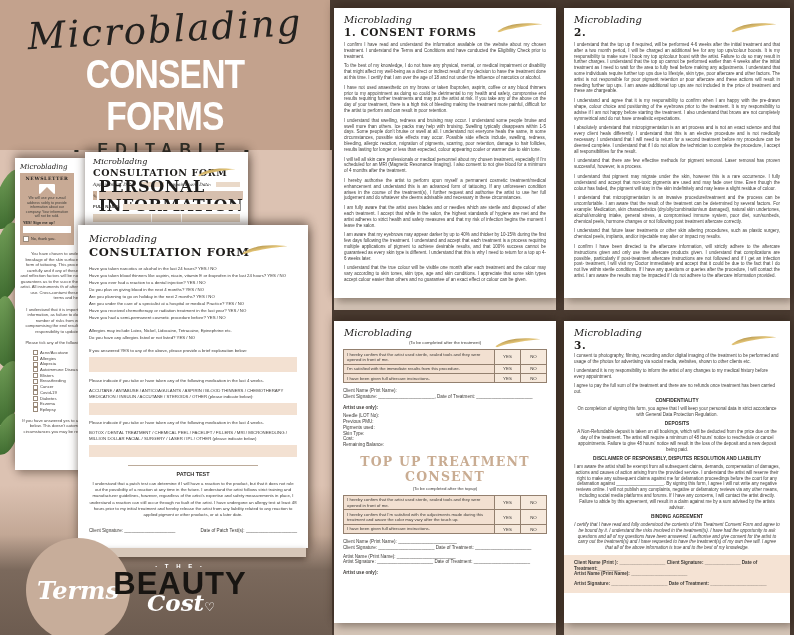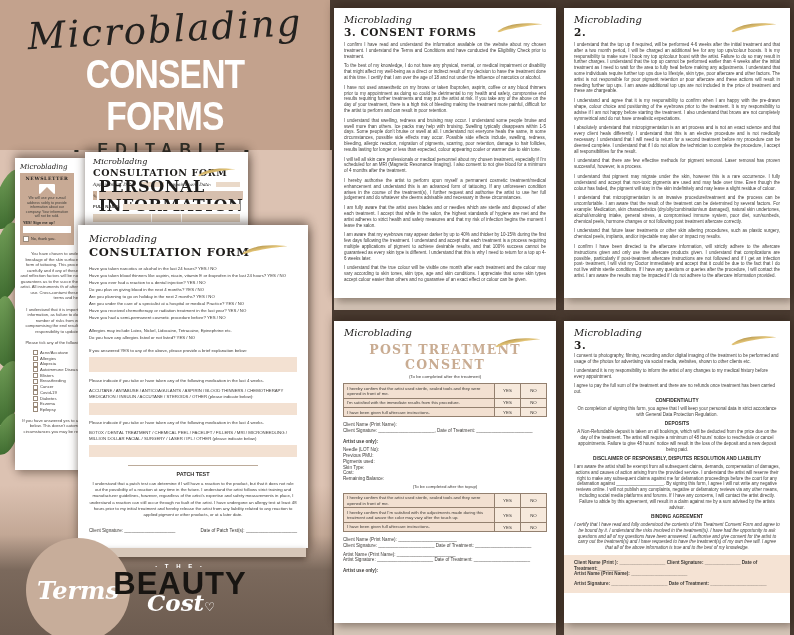--- a/index.html
+++ b/index.html
@@ -199,21 +199,21 @@
     <div style="display:flex;justify-content:space-between;margin-top:10px">
       <span class="sigline">Client Signature: ____________________</span>
       <span class="sigline">Date of Patch Test(s): ____________________</span>
     </div>
   </div>
 </div>
 <div class="strip" style="left:80px;top:548px;width:226px;height:9px;box-shadow:0 3px 6px rgba(40,28,20,.5)"></div>
 
 <div class="pg" style="left:334px;top:8px;width:222px;height:290px">
   <div class="script" style="font-size:10px;margin:6px 0 0 10px">Microblading</div>
-  <div class="ftitle" style="font-size:10.5px;margin:1px 0 3px 10px">3. CONSENT FORMS</div>
+  <div class="ftitle" style="font-size:10.5px;margin:1px 0 3px 10px">1. CONSENT FORMS</div>
   <svg class="brow" style="left:162px;top:12px" viewBox="0 0 100 28">
       <path d="M3 22 C22 8 48 2 97 7 C70 9 30 15 6 24 Z" fill="url(#goldGrad)"></path>
     </svg>
   <div style="margin:4px 10px 0 10px">
     <p class="b5 jp">I confirm I have read and understand the information available on the website about my chosen treatment. I understand the Terms and Conditions and have conducted the Eligibility Check prior to treatment.</p>
     <p class="b5 jp">To the best of my knowledge, I do not have any physical, mental, or medical impairment or disability that might affect my well-being as a direct or indirect result of my decision to have the treatment done at this time. I certify that I am over the age of 18 and not under the influence of narcotics or alcohol.</p>
     <p class="b5 jp">I have not used anaesthetic on my brows or taken Ibuprofen, aspirin, coffee or any blood thinners prior to my appointment as doing so could be detrimental to my health and safety, compromise end results requiring further treatments and may put the artist at risk. If you take any of the above on the day of your treatment, there is a high risk of bleeding making the treatment more painful, difficult for the artist to perform and can result in poor retention.</p>
     <p class="b5 jp">I understand that swelling, redness and bruising may occur. I understand some people bruise and swell more than others. Ice packs may help with bruising. Swelling typically disappears within 1-5 days. Some people don't bruise or swell at all. I understand not everyone heals the same, in some circumstances, possible side effects may occur. Possible side effects include, swelling, redness, bleeding, allergic reaction, migration of pigments, scarring, poor retention, damage to hair follicles, results lasting for longer or less than expected, colour appearing cooler or warmer due to skin tone.</p>
     <p class="b5 jp">I will tell all skin care professionals or medical personnel about my chosen treatment, especially if I'm scheduled for an MRI (Magnetic Resonance Imaging). I also consent to not give blood for a minimum of 4 months after the treatment.</p>
     <p class="b5 jp">I hereby authorise the artist to perform upon myself a permanent cosmetic treatment/medical enhancement and understand this is an advanced form of tattooing. If any unforeseen condition arises in the course of the treatment(s), I further request and authorise the artist to use her full judgement and do whatever she deems advisable and necessary in these circumstances.</p>
@@ -239,21 +239,20 @@
     <p class="b5 jp">I understand that future laser treatments or other skin altering procedures, such as plastic surgery, chemical peels, implants, and/or injectable may alter or impact my results.</p>
     <p class="b5 jp">I confirm I have been directed to the aftercare information, will strictly adhere to the aftercare instructions given and only use the aftercare products given. I understand that complications are possible, particularly if post-treatment aftercare instructions are not followed and if I get an infection post- treatment, I will visit my Doctor immediately and accept that it could be due to the fact that I do not live within sterile conditions. If I have any questions or queries after the procedure, I will contact the artist. I am aware the results may be impacted if I do not adhere to the aftercare information provided.</p>
   </div>
 </div>
 
 <div class="pg" style="left:334px;top:321px;width:222px;height:302px">
   <div class="script" style="font-size:10px;margin:6px 0 0 10px">Microblading</div>
   <svg class="brow" style="left:160px;top:14px" viewBox="0 0 100 28">
       <path d="M3 22 C22 8 48 2 97 7 C70 9 30 15 6 24 Z" fill="url(#goldGrad)"></path>
     </svg>
-  <div class="tanhead" style="font-size:12.5px;margin-top:4px">POST TREATMENT CONSENT</div>
   <div class="cen" style="font-size:4.4px;color:#3d3a37;margin-top:2px">(To be completed after the treatment)</div>
   <div class="tbl" style="margin:4px 9px 0 9px">
     <div class="trow">
       <div class="tc">I hereby confirm that the artist used sterile, sealed tools and they were opened in front of me.</div>
       <div class="tyn first">YES</div>
       <div class="tyn">NO</div>
     </div>
     <div class="trow">
       <div class="tc">I'm satisfied with the immediate results from this procedure.</div>
       <div class="tyn first">YES</div>
@@ -271,20 +270,21 @@
     <div class="fldlbl bold" style="margin-top:5px">Artist use only):</div>
     <div style="margin-top:3px">
       <div class="fldlbl">Needle (LOT No):</div>
       <div class="fldlbl">Previous PMU:</div>
       <div class="fldlbl">Pigments used:</div>
       <div class="fldlbl">Skin Type:</div>
       <div class="fldlbl">Cost:</div>
       <div class="fldlbl">Remaining Balance:</div>
     </div>
   </div>
+  <div class="tanhead" style="font-size:12.5px;margin-top:6px">TOP UP TREATMENT CONSENT</div>
   <div class="cen" style="font-size:4.4px;color:#3d3a37;margin-top:2px">(To be completed after the topup)</div>
   <div class="tbl" style="margin:4px 9px 0 9px">
     <div class="trow">
       <div class="tc">I hereby confirm that the artist used sterile, sealed tools and they were opened in front of me.</div>
       <div class="tyn first">YES</div>
       <div class="tyn">NO</div>
     </div>
     <div class="trow">
       <div class="tc">I hereby confirm that I'm satisfied with the adjustments made during this treatment and aware the color may vary after the touch up.</div>
       <div class="tyn first">YES</div>

